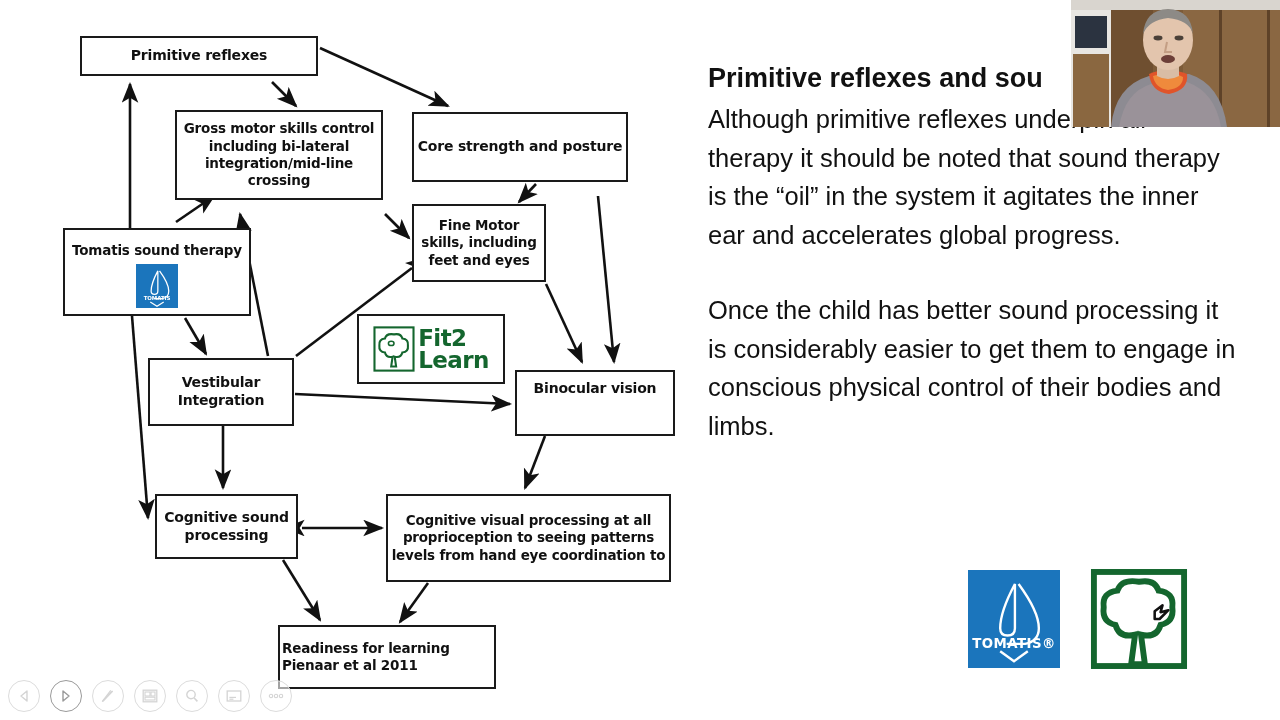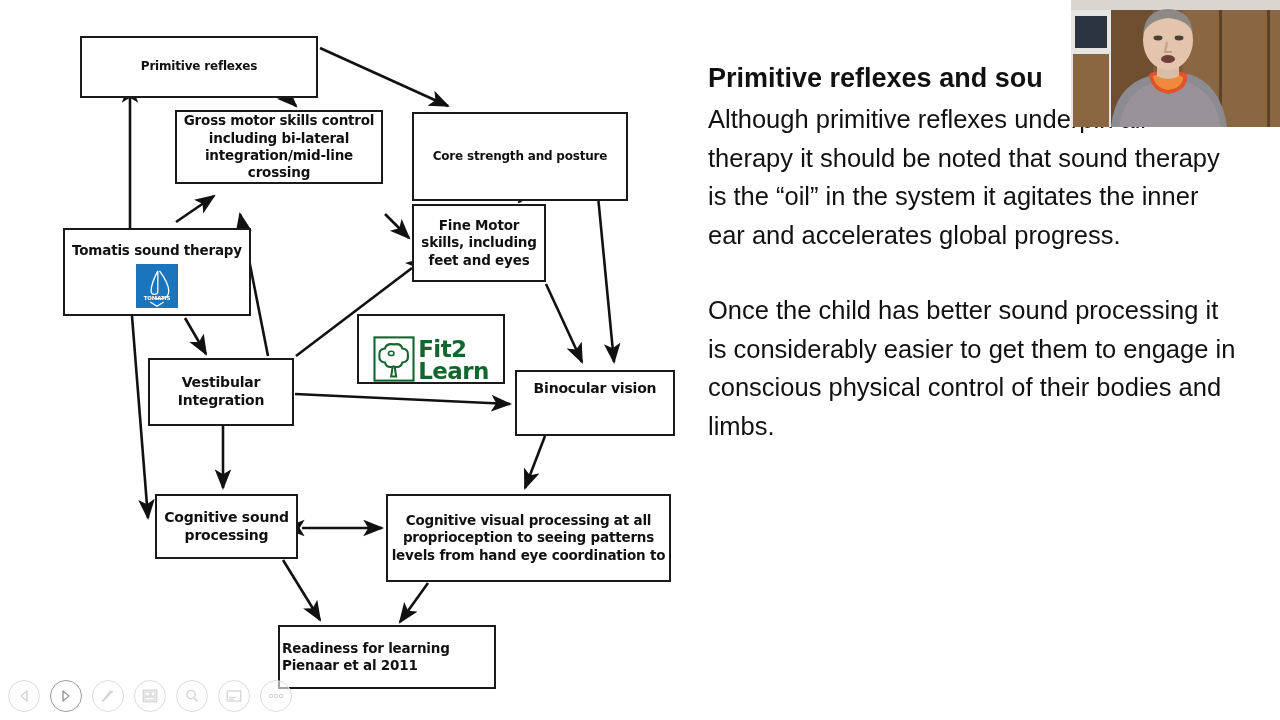--- a/index.html
+++ b/index.html
@@ -45,23 +45,23 @@
     justify-content: center;
     text-align: center;
     color: #111111;
     font-weight: bold;
     font-family: "DejaVu Sans", sans-serif;
     line-height: 1.28;
     letter-spacing: -0.2px;
   }
   .dbox .line { display: block; }
 
-  #box-primitive    { left: 80px;  top: 36px;  width: 238px; height: 62px;  font-size: 12px; }
-  #box-gross        { left: 175px; top: 110px; width: 208px; height: 74px; font-size: 13.5px; }
-  #box-core         { left: 412px; top: 112px; width: 216px; height: 89px;  font-size: 12px; }
+  #box-primitive    { left: 80px;  top: 36px;  width: 238px; height: 40px;  font-size: 14px; }
+  #box-gross        { left: 175px; top: 110px; width: 208px; height: 90px; font-size: 13.5px; }
+  #box-core         { left: 412px; top: 112px; width: 216px; height: 70px;  font-size: 14px; }
   #box-tomatis      { left: 63px;  top: 228px; width: 188px; height: 88px;  font-size: 13.5px; justify-content: center; padding-top: 6px; }
   #box-fine         { left: 412px; top: 204px; width: 134px; height: 78px;  font-size: 13.5px; }
   #box-fit2learn    { left: 357px; top: 314px; width: 148px; height: 70px;  padding: 0; }
   #box-vestibular   { left: 148px; top: 358px; width: 146px; height: 68px;  font-size: 14px; }
   #box-binocular    { left: 515px; top: 370px; width: 160px; height: 66px;  font-size: 14px; justify-content: flex-start; padding-top: 8px;}
   #box-cogsound     { left: 155px; top: 494px; width: 143px; height: 65px;  font-size: 14px; }
   #box-cogvisual    { left: 386px; top: 494px; width: 285px; height: 88px;  font-size: 13.5px; }
   #box-readiness    { left: 278px; top: 625px; width: 218px; height: 64px;  font-size: 13.5px; align-items: flex-start; padding-left: 2px; }
 
   
@@ -71,21 +71,21 @@
     display: inline-block;
   }
   .tomatis-mark.small { width: 42px; height: 44px; margin-top: 4px; }
   .tomatis-mark.big   { width: 92px; height: 98px; }
 
   .tomatis-mark svg { position: absolute; left: 0; top: 0; width: 100%; height: 100%; }
 
   
   .f2l-wrap {
     display: flex;
-    align-items: flex-end;
+    align-items: center;
     justify-content: center;
     gap: 3px;
     width: 100%;
     height: 100%;
   }
   .f2l-text {
     color: #14662E;
     font-family: "DejaVu Sans", sans-serif;
     font-weight: bold;
     font-size: 23px;
@@ -295,20 +295,36 @@
       <span class="line">Pienaar et al 2011</span>
     </div>
   </div>
 
   <div id="text-col">
     <h1 id="heading">Primitive reflexes and sou</h1>
     <p class="para" id="para-1">Although primitive reflexes underpin all therapy it should be noted that sound therapy is the “oil” in the system it agitates the inner ear and accelerates global progress.</p>
     <p class="para" id="para-2">Once the child has better sound processing it is considerably easier to get them to engage in conscious physical control of their bodies and limbs.</p>
   </div>
 
+  <div id="logo-row">
+    <span class="tomatis-mark big">
+      <svg viewBox="0 0 100 100" aria-hidden="true">
+        <path d="M51 12 L51 60 Q51 68 43 68 Q35 68 35 60 Q35 42 51 12 Z" fill="none" stroke="#ffffff" stroke-width="2.6"></path>
+        <path d="M55 12 Q77 42 77 60 Q77 74 62 77 L42 77" fill="none" stroke="#ffffff" stroke-width="2.6"></path>
+        <path d="M35 85 L50 96 L65 85" fill="none" stroke="#ffffff" stroke-width="2.6"></path>
+        <text x="50" y="81" text-anchor="middle" fill="#ffffff" font-size="14.5" font-family="DejaVu Sans, sans-serif" font-weight="bold" letter-spacing="0.5">TOMATIS®</text>
+      </svg>
+    </span>
+
+    <svg class="tree-logo" viewBox="0 0 100 104">
+      <rect x="4" y="4" width="92" height="96" fill="none" stroke="#14662E" stroke-width="6"></rect>
+      <path d="M50 14 Q66 11 70 23 Q86 25 84 40 Q86 55 72 58 Q68 72 52 68 L56 98 L42 98 L46 68 Q30 72 26 58 Q12 55 14 40 Q12 25 28 23 Q32 11 50 14 Z" fill="#ffffff" stroke="#14662E" stroke-width="6"></path>
+      <path d="M66 44 L74 38 L72 45 L80 43 L71 52 L66 52 Z" fill="none" stroke="#111111" stroke-width="2.6" stroke-linejoin="round"></path>
+    </svg>
+  </div>
 
   <div id="webcam">
     <svg viewBox="0 0 209 127" preserveAspectRatio="none" aria-hidden="true">
       <rect x="0" y="0" width="209" height="127" fill="#7d5b38"></rect>
       <rect x="0" y="0" width="40" height="127" fill="#e8e6e2"></rect>
       <rect x="4" y="16" width="32" height="32" fill="#2b3340"></rect>
       <rect x="2" y="54" width="36" height="73" fill="#8a6740"></rect>
       <rect x="40" y="0" width="42" height="127" fill="#6f4f30"></rect>
       <rect x="112" y="0" width="97" height="127" fill="#8a6742"></rect>
       <rect x="148" y="0" width="3" height="127" fill="#5e4228"></rect>

